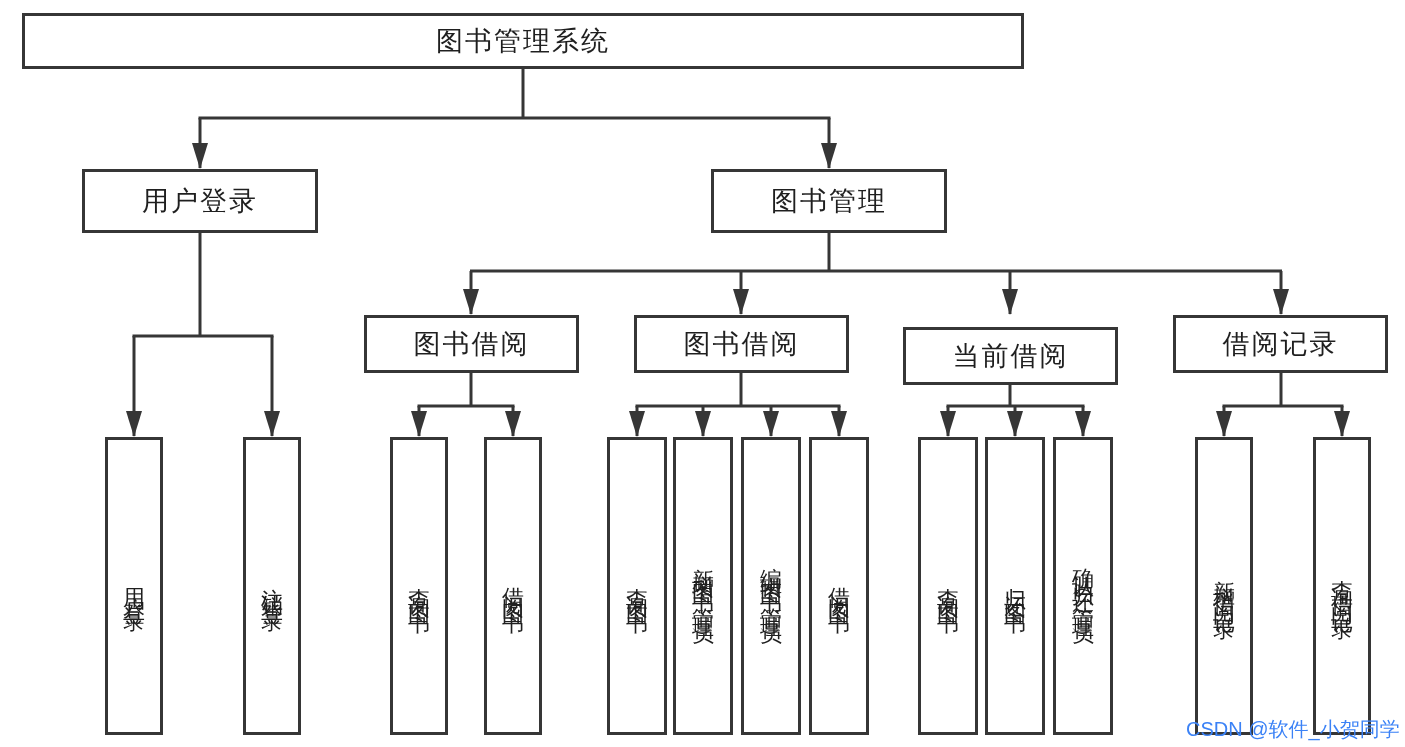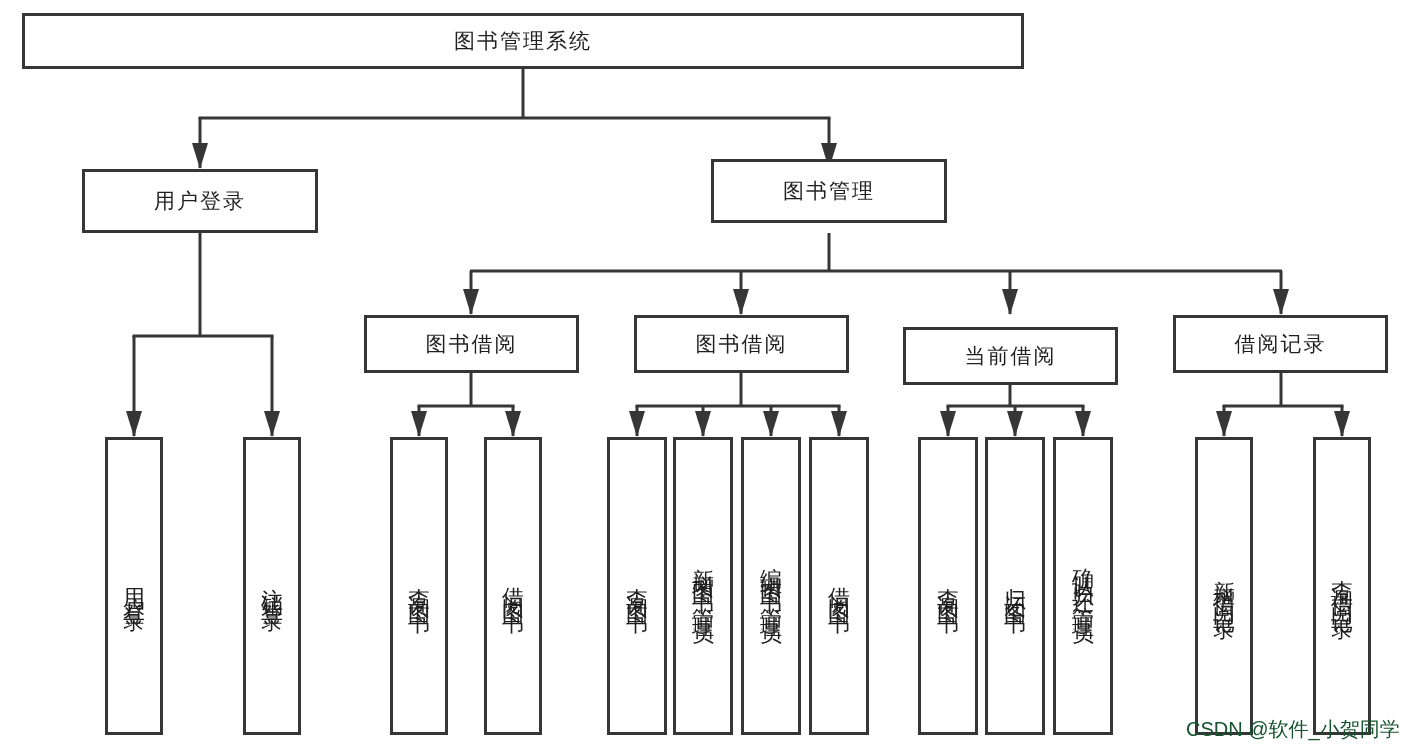--- a/index.html
+++ b/index.html
@@ -21,35 +21,35 @@
     position: absolute;
     box-sizing: border-box;
     border: 3px solid #363636;
     background: #ffffff;
     display: flex;
     align-items: center;
     justify-content: center;
     color: #1f1f1f;
   }
   .node .hlabel {
-    font-size: 21px;
+    font-size: 27px;
     letter-spacing: 2px;
     white-space: nowrap;
   }
   .leaf .vlabel {
     writing-mode: vertical-rl;
     text-orientation: mixed;
     font-size: 22px;
     letter-spacing: 8px;
     line-height: 1;
     white-space: nowrap;
   }
   .root-box    { left: 22px;  top: 13px;  width: 1002px; height: 56px; }
   .lv2-a       { left: 82px;  top: 169px; width: 236px;  height: 64px; }
-  .lv2-b       { left: 711px; top: 159px; width: 236px;  height: 64px; }
+  .lv2-b       { left: 711px; top: 169px; width: 236px;  height: 64px; }
   .lv3         { top: 315px; width: 215px; height: 58px; }
   .lv3-1 { left: 364px; }
   .lv3-2 { left: 634px; }
   .lv3-3 { left: 903px; margin-top: 12px; }
   .lv3-4 { left: 1173px; }
   .leaf { top: 437px; height: 298px; width: 58px; }
   .leaf-a1 { left: 105px; }
   .leaf-a2 { left: 243px; }
   .leaf-b1 { left: 390px; }
   .leaf-b2 { left: 484px; }
@@ -60,21 +60,21 @@
   .leaf-d1 { left: 918px; width: 60px; }
   .leaf-d2 { left: 985px; width: 60px; }
   .leaf-d3 { left: 1053px; width: 60px; }
   .leaf-e1 { left: 1195px; }
   .leaf-e2 { left: 1313px; }
   #watermark {
     position: absolute;
     left: 1186px;
     top: 716px;
     font-size: 20px;
-    color: #14532d;
+    color: #3b82f6;
     white-space: nowrap;
     z-index: 5;
   }
 </style>
 </head>
 <body>
 
 <div id="canvas">
 
   <svg id="edges" viewBox="0 0 1405 747" xmlns="http://www.w3.org/2000/svg">

